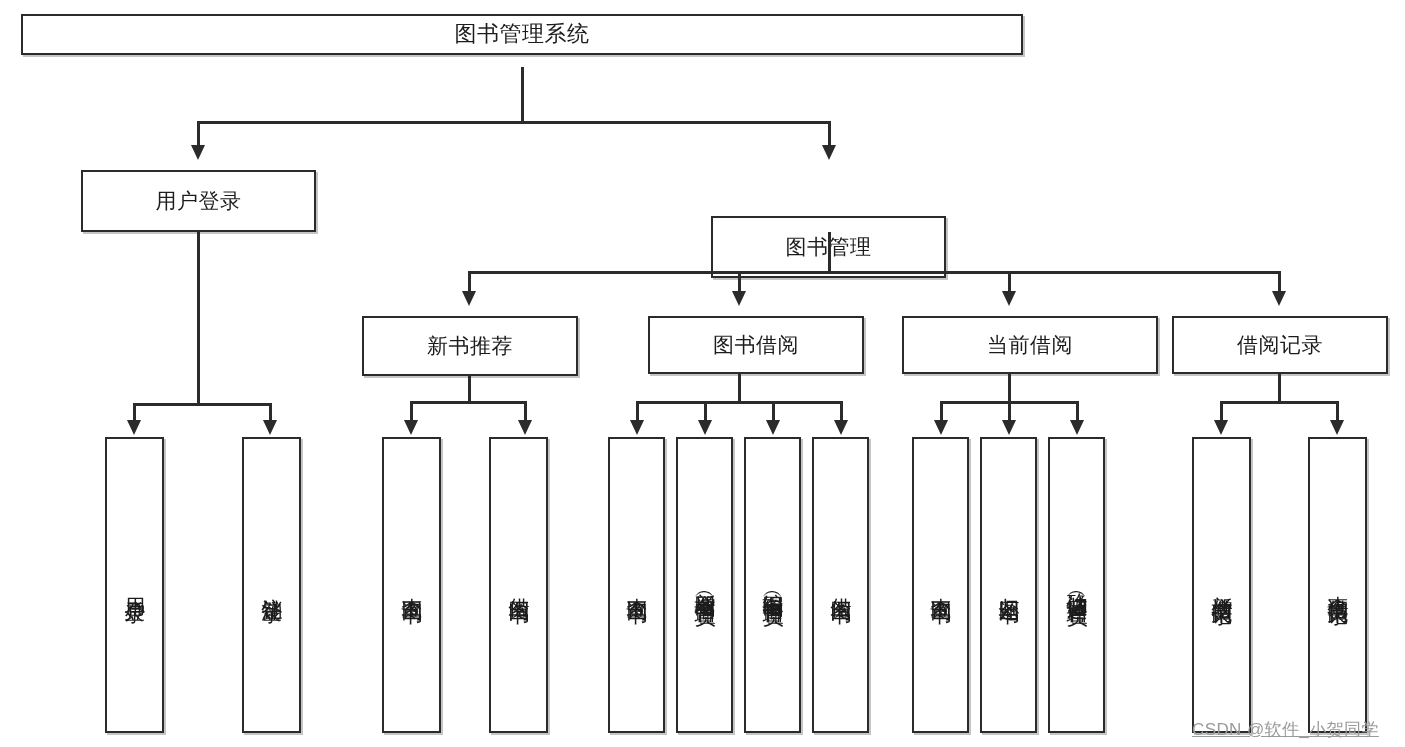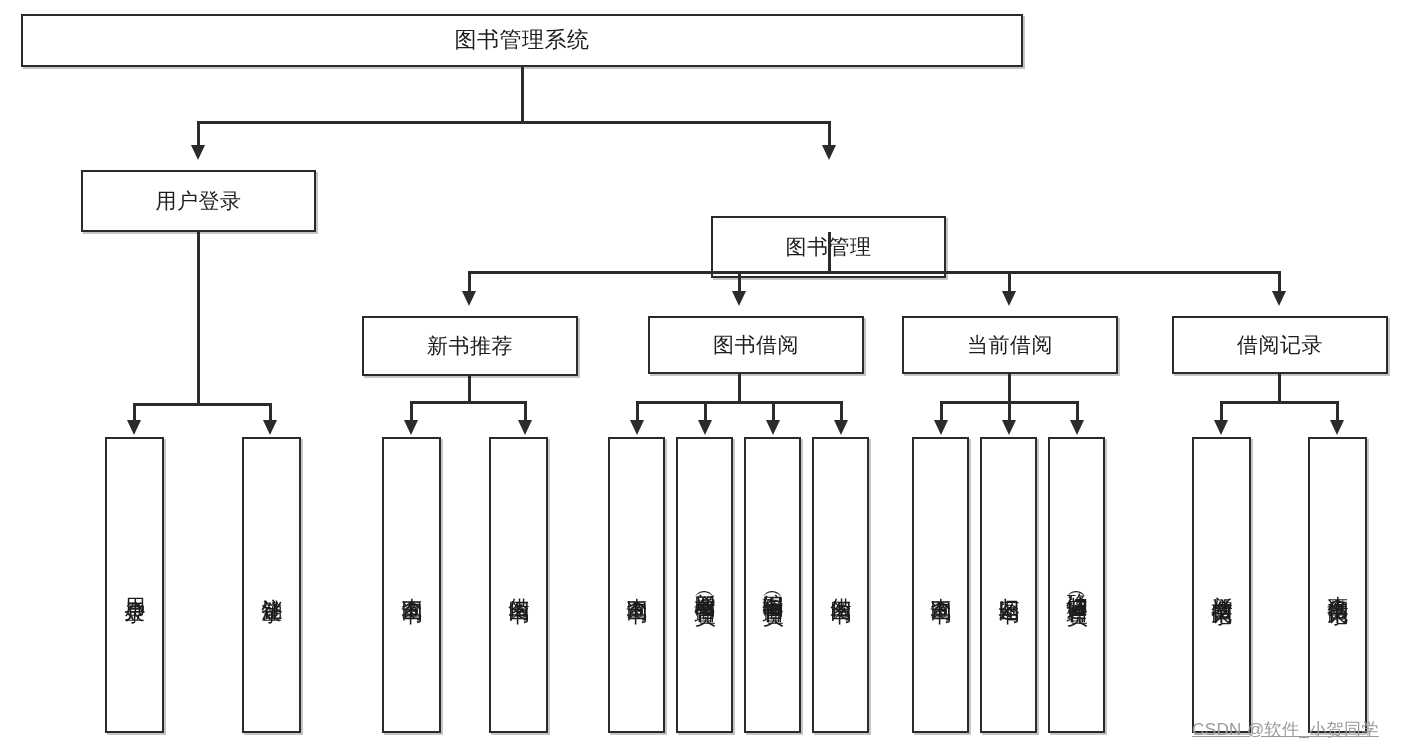--- a/index.html
+++ b/index.html
@@ -73,21 +73,21 @@
     color:#9a9a9a;
     white-space:nowrap;
     letter-spacing:.4px;
   }
 </style>
 </head>
 <body>
 
 <div id="canvas">
 
-  <div class="node root" style="left:21px;top:14px;width:1002px;height:53px;">
+  <div class="node root" style="left:21px;top:14px;width:1002px;height:41px;">
     <span class="lbl">图书管理系统</span>
   </div>
 
   <div class="ln v" style="left:521px;top:67px;height:56px;"></div>
   <div class="ln h" style="left:197px;top:121px;width:632px;"></div>
   <div class="ln v" style="left:197px;top:121px;height:24px;"></div>
   <div class="ln v" style="left:828px;top:121px;height:24px;"></div>
   <div class="arrow" style="left:191px;top:145px;"></div>
   <div class="arrow" style="left:822px;top:145px;"></div>
 
@@ -116,21 +116,21 @@
   <div class="arrow" style="left:732px;top:291px;"></div>
   <div class="arrow" style="left:1002px;top:291px;"></div>
   <div class="arrow" style="left:1272px;top:291px;"></div>
 
   <div class="node" style="left:362px;top:316px;width:216px;height:60px;">
     <span class="lbl">新书推荐</span>
   </div>
   <div class="node" style="left:648px;top:316px;width:216px;height:58px;text-align:center;">
     <span class="lbl">图书借阅</span>
   </div>
-  <div class="node" style="left:902px;top:316px;width:216px;height:58px;">
+  <div class="node" style="left:902px;top:316px;width:256px;height:58px;">
     <span class="lbl">当前借阅</span>
   </div>
   <div class="node" style="left:1172px;top:316px;width:216px;height:58px;">
     <span class="lbl">借阅记录</span>
   </div>
 
   <div class="ln v" style="left:468px;top:374px;height:29px;"></div>
   <div class="ln h" style="left:410px;top:401px;width:116px;"></div>
   <div class="ln v" style="left:410px;top:401px;height:19px;"></div>
   <div class="ln v" style="left:524px;top:401px;height:19px;"></div>

